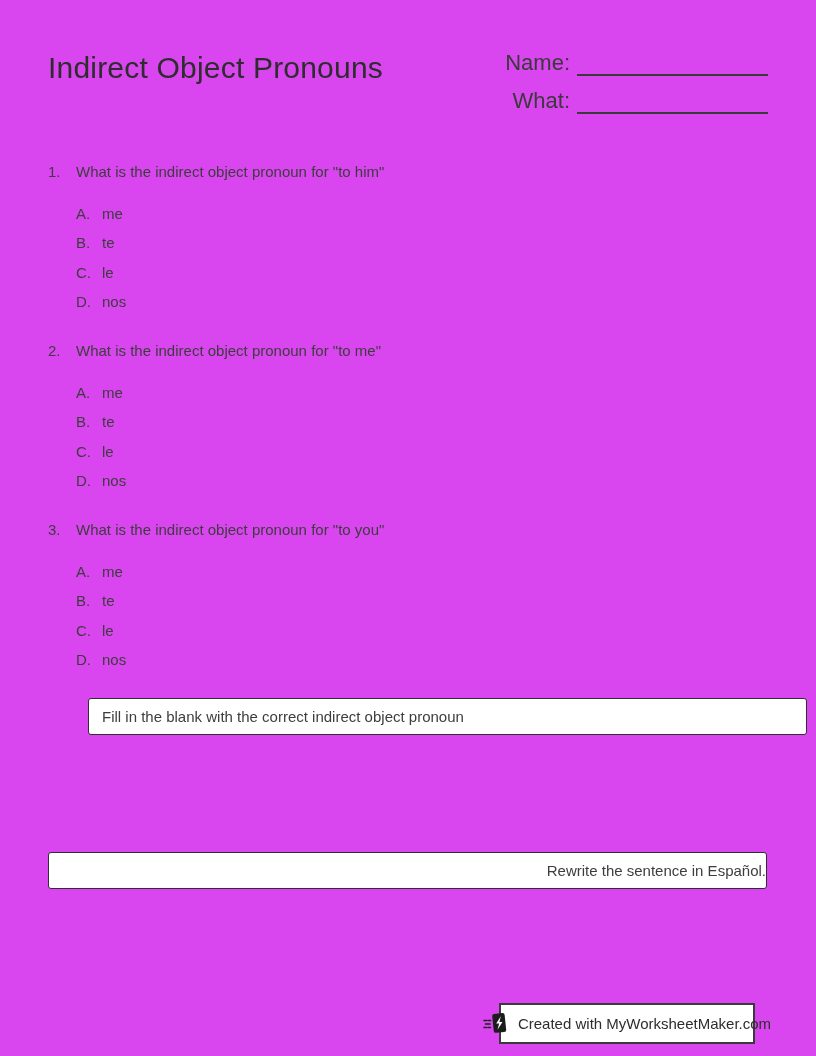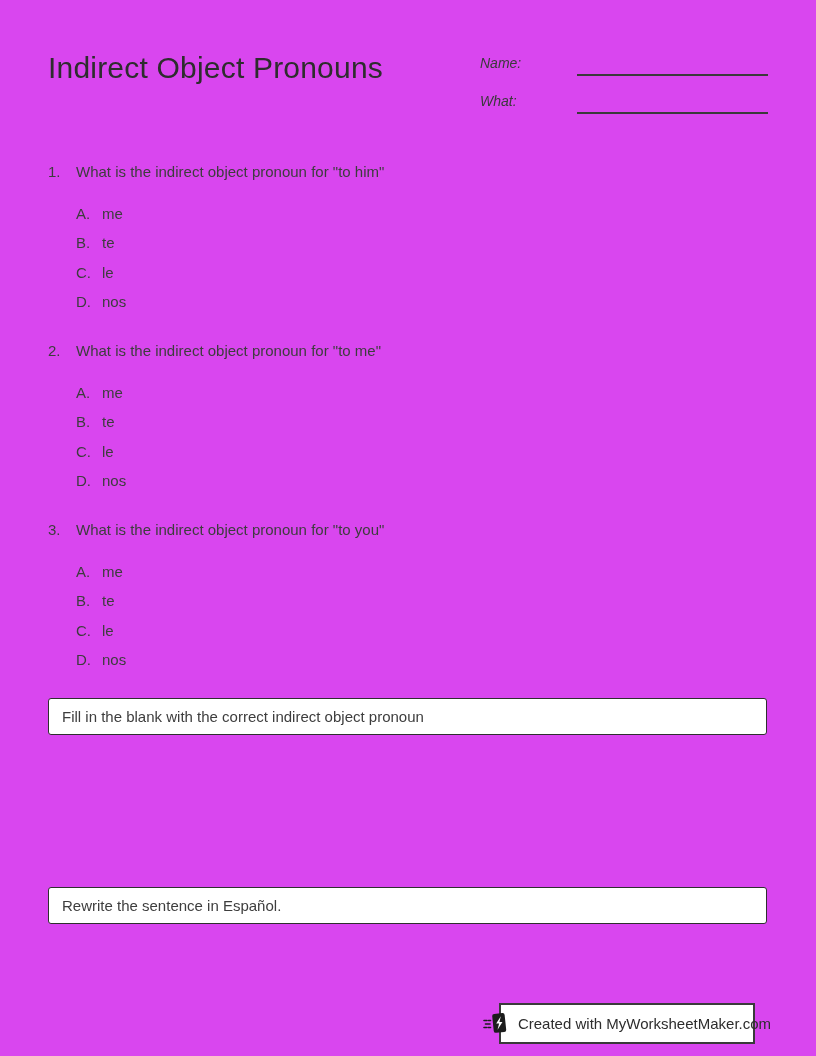--- a/index.html
+++ b/index.html
@@ -22,25 +22,24 @@
     font-size: 30px;
     font-weight: 400;
     line-height: 40px;
     color: #2d2d2d;
     letter-spacing: 0.2px;
   }
 
   .field-label {
     position: absolute;
     width: 90px;
-    text-align: left;
-    font-size: 14px;
+    text-align: right;
+    font-size: 22px;
     line-height: 22px;
     color: #3a3a3a;
-    font-style: italic;
   }
   .name-label { left: 480px; top: 52px; }
   .date-label { left: 480px; top: 90px; }
 
   .field-line {
     position: absolute;
     width: 191px;
     height: 20px;
     border-bottom: 2px solid #3a3a3a;
   }
@@ -83,22 +82,22 @@
     height: 37px;
     border: 1.5px solid #2f2f2f;
     border-radius: 3px;
     display: flex;
     align-items: center;
     padding-left: 13px;
     font-size: 15px;
     color: #3d3d3d;
     background: #ffffff;
   }
-  .prompt-1 { top: 698px; }
-  .prompt-2 { top: 887px; }
+  .prompt-1 { top: 698px; margin-left: 40px; }
+  .prompt-2 { top: 852px; justify-content: flex-end; }
 
   .answer-space {
     position: absolute;
     left: 48px;
     width: 719px;
     background: transparent;
   }
   .answer-1 { top: 740px; height: 108px; }
   .answer-2 { top: 894px; height: 100px; }
 

